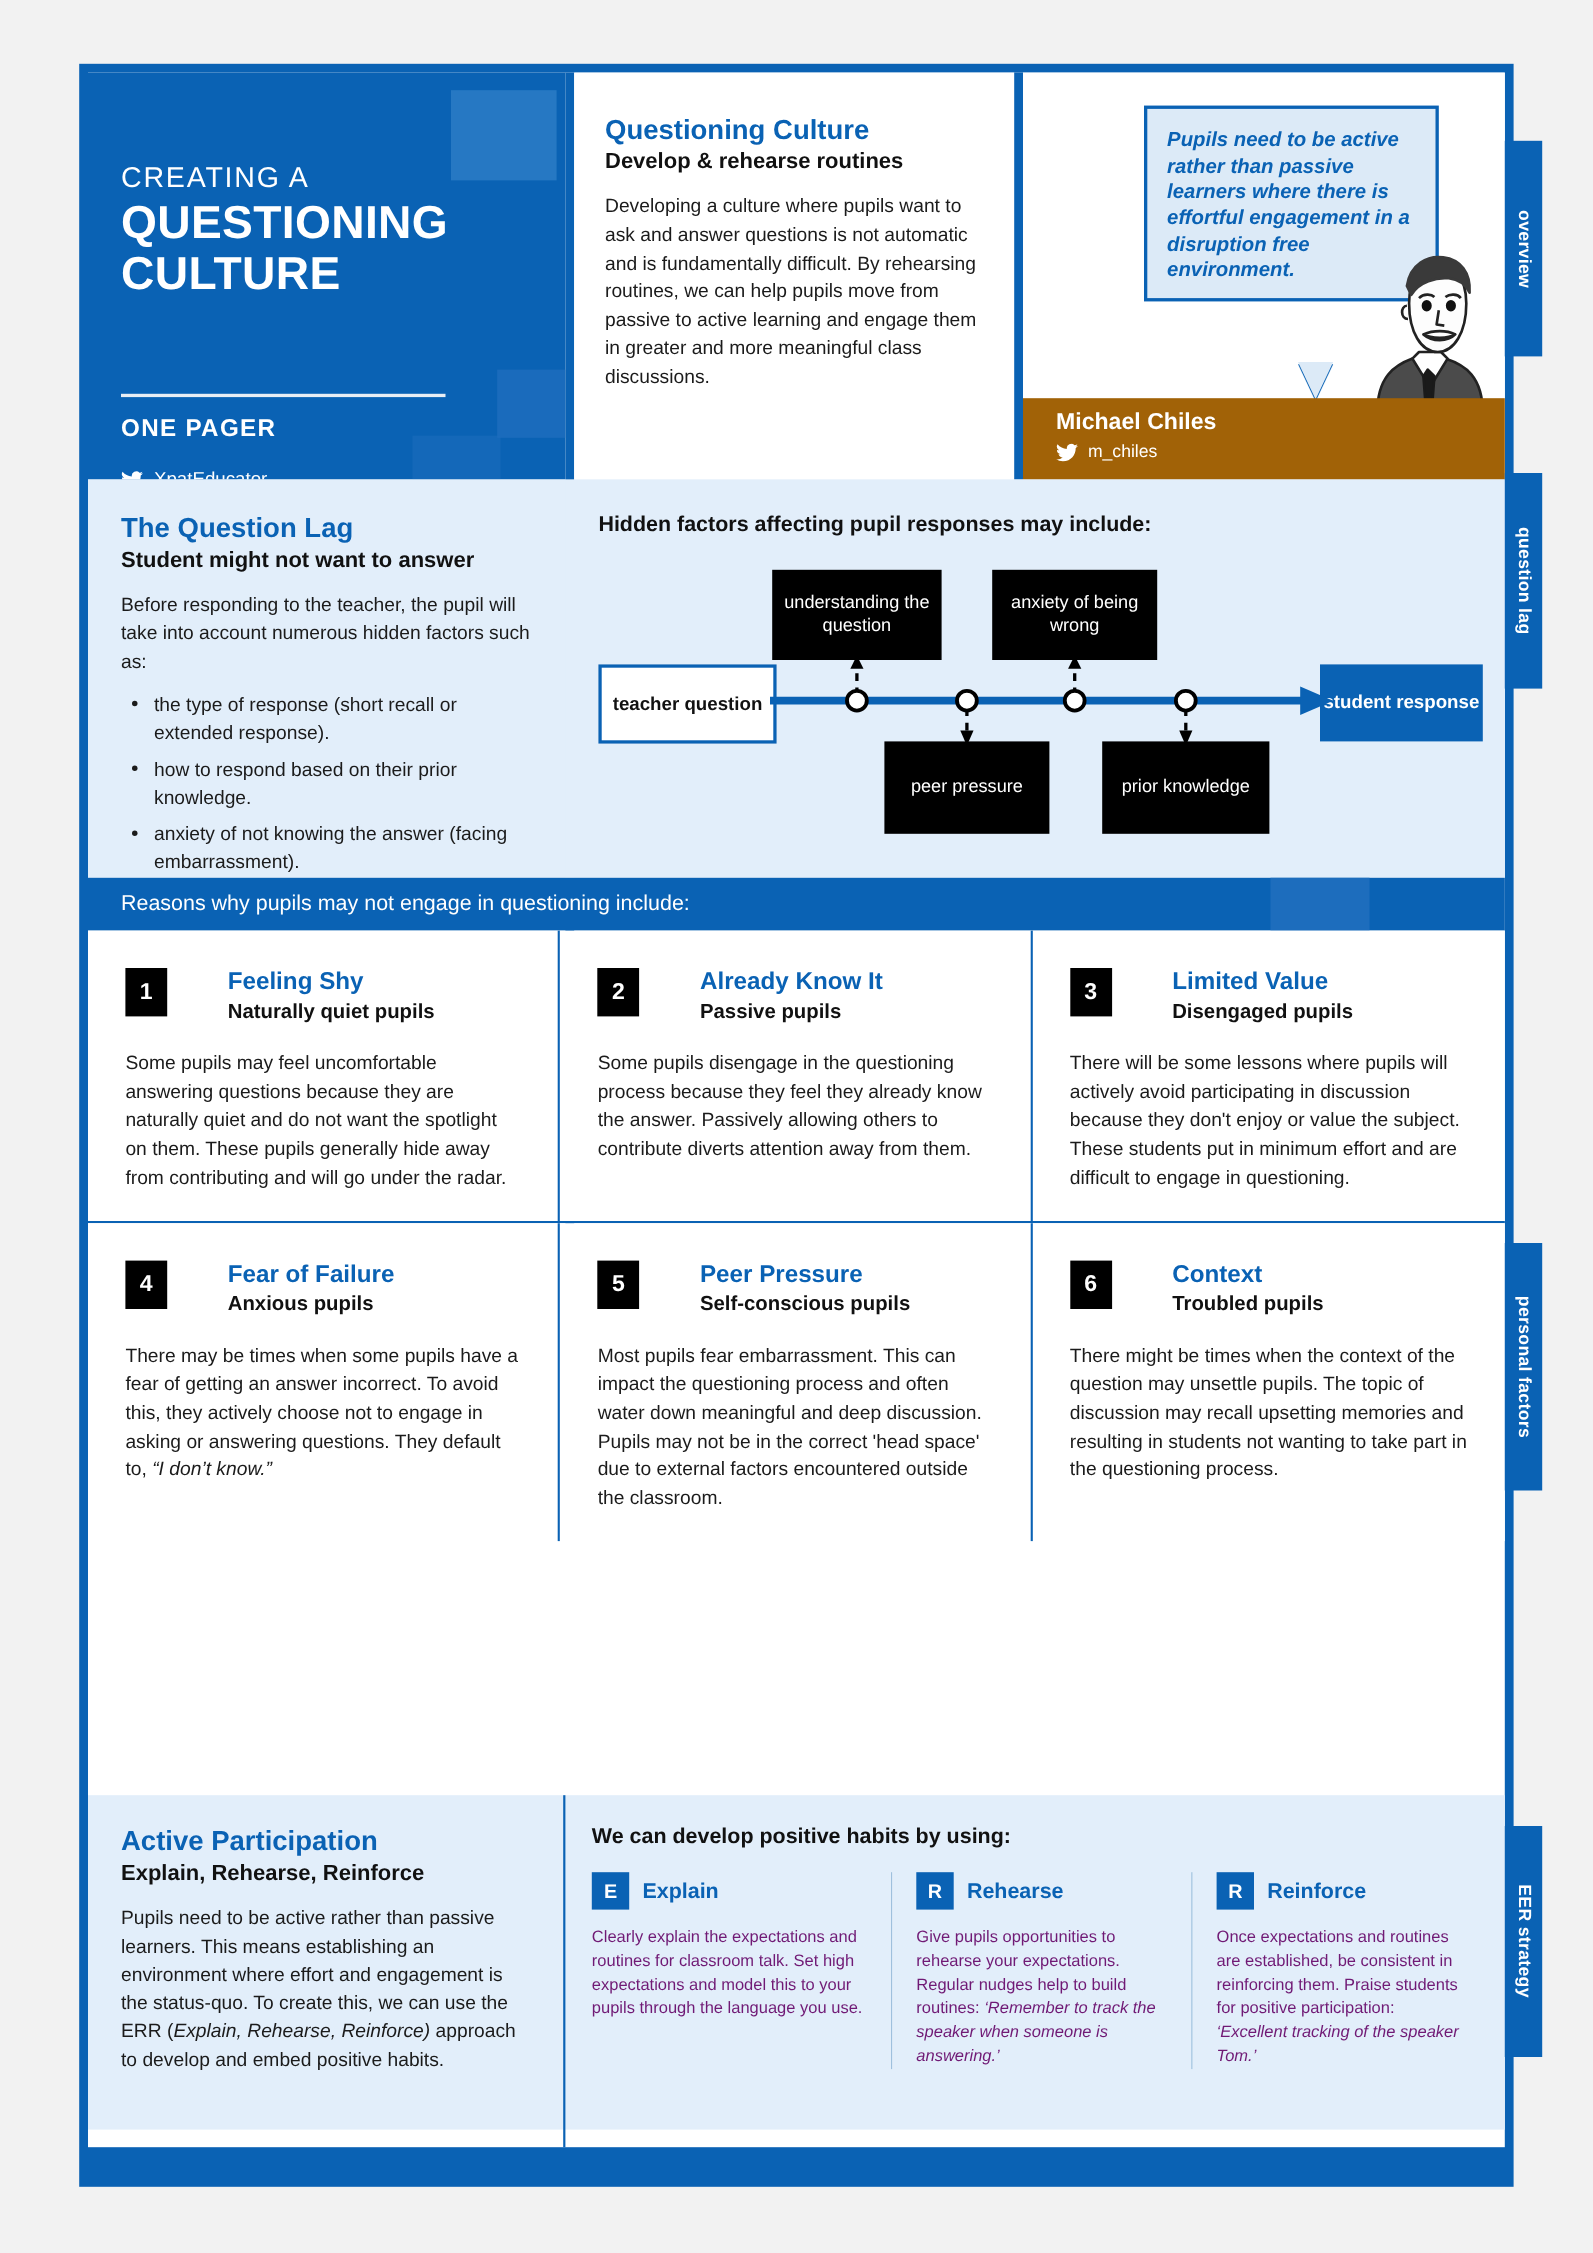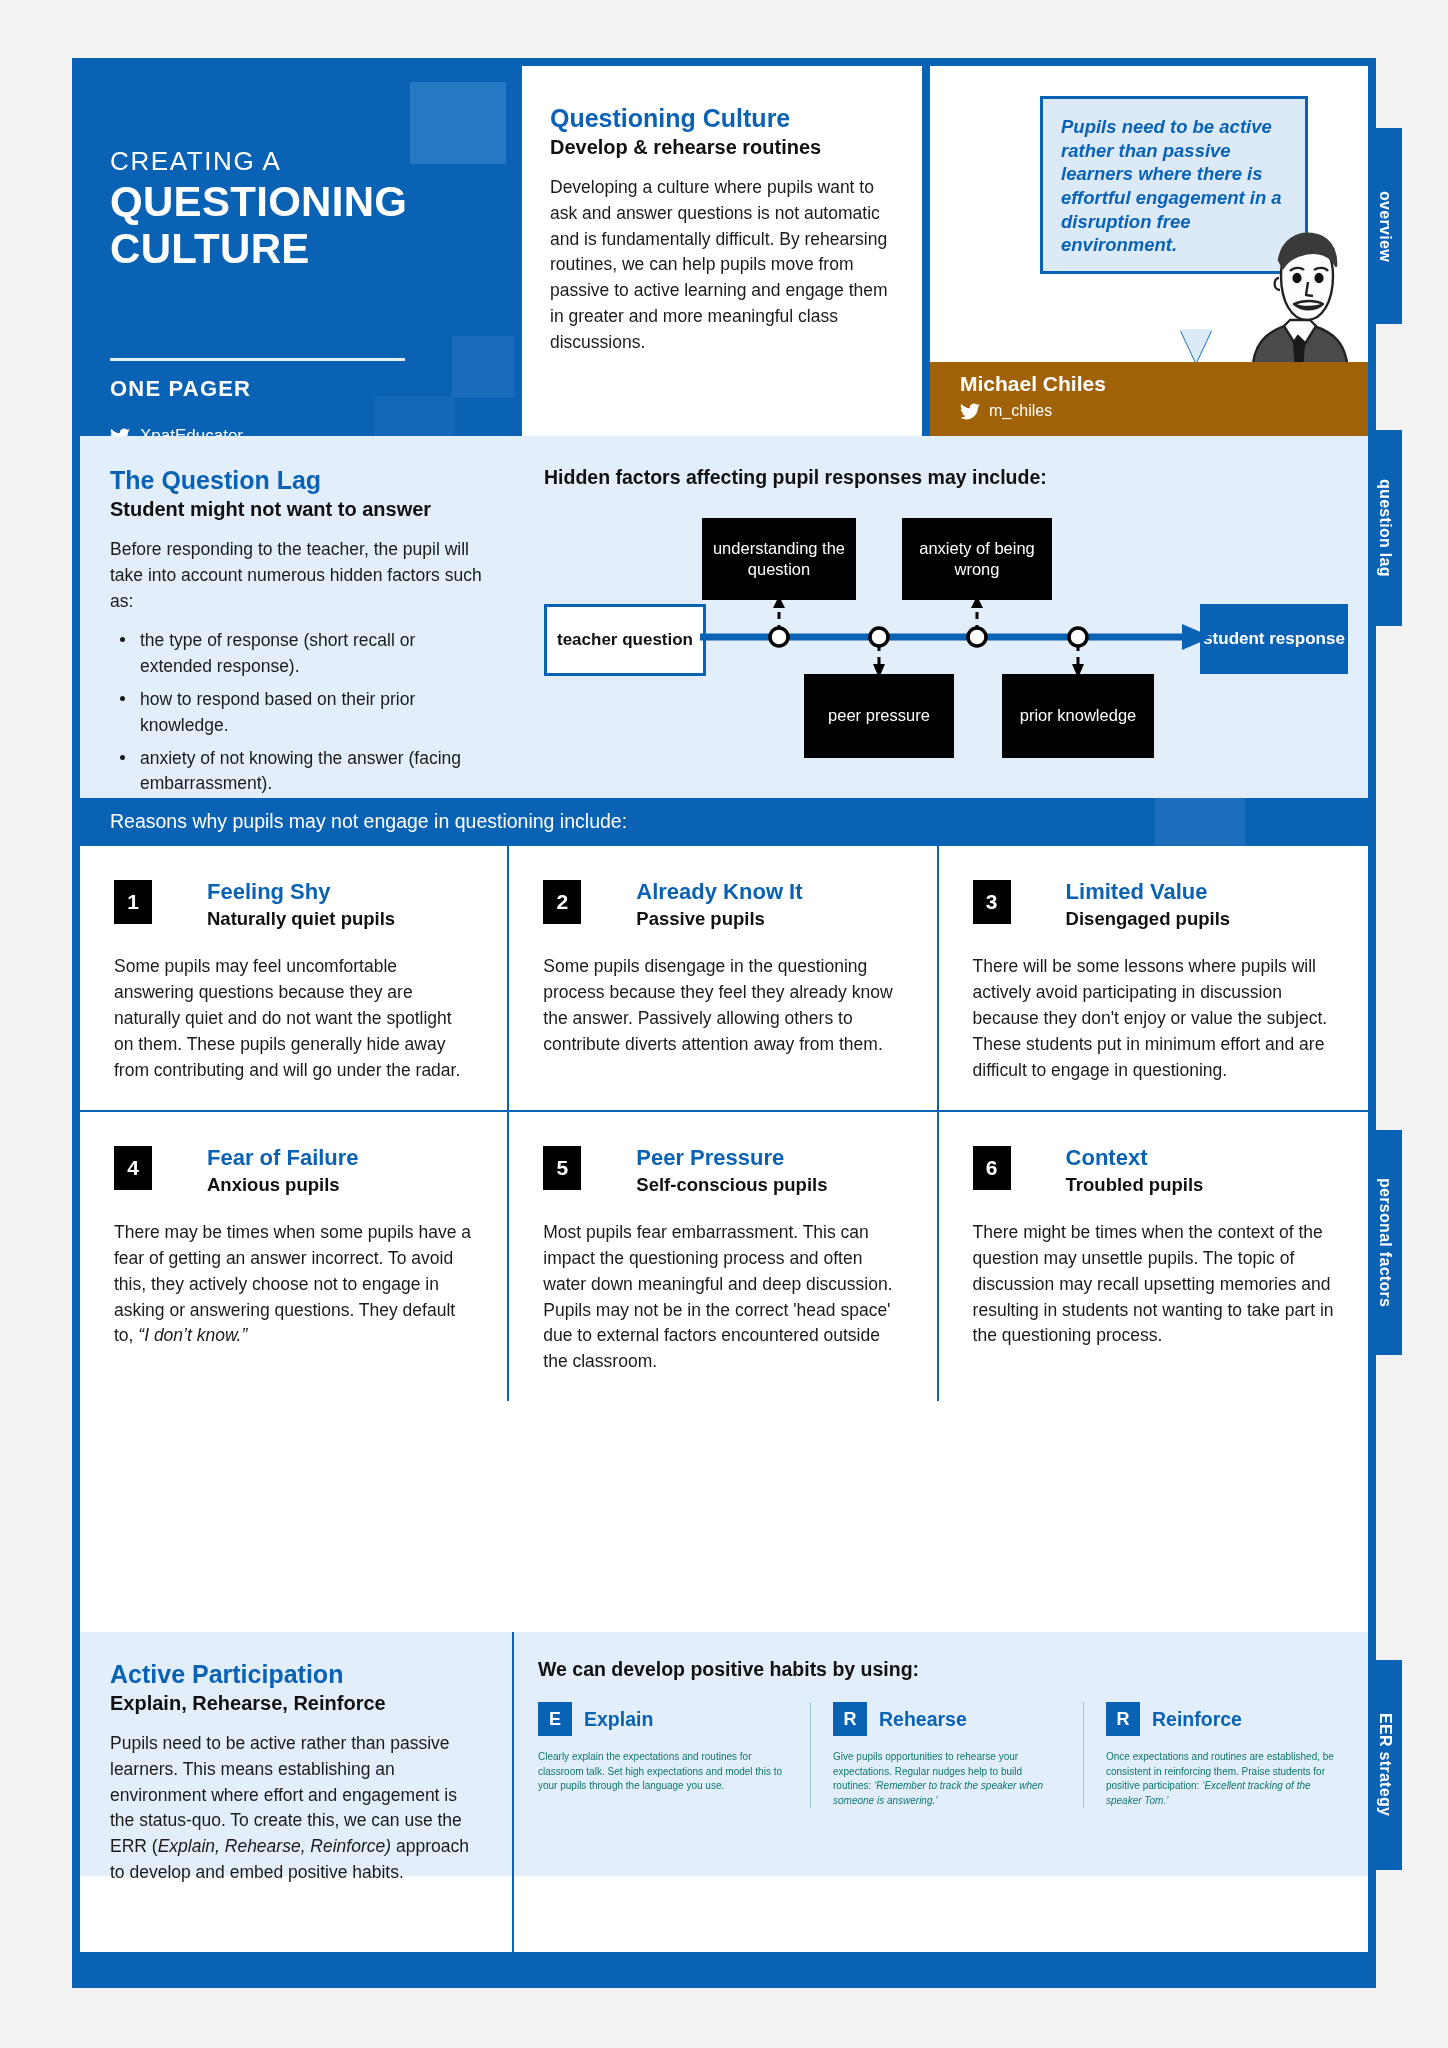--- a/index.html
+++ b/index.html
@@ -68,33 +68,33 @@
   .rowsep{height:2px;background:#0a62b4;width:1288px;}
   .chead{display:flex;align-items:flex-start;gap:14px;}
   .num{width:38px;height:44px;background:#000;color:#fff;font-size:21px;font-weight:bold;display:flex;align-items:center;justify-content:center;flex:none;}
   .ctitles{padding-top:0px;margin-left:41px;}
   .ct-blue{color:#0a62b4;font-size:22px;font-weight:bold;line-height:1.1;}
   .ct-black{color:#111;font-size:18.5px;font-weight:bold;margin-top:4px;}
   .cbody{color:#1b1b1b;font-size:17.5px;line-height:1.48;margin-top:24px;}
   .cbody i{font-style:italic;}
 
   
-  .err{position:absolute;left:0;top:1566px;width:1288px;height:244px;background:#e2eefa;}
+  .err{position:absolute;left:0;top:1566px;width:1288px;height:304px;background:#e2eefa;}
   .err-left{position:absolute;left:0;top:0;width:434px;height:320px;border-right:2px solid #0a62b4;box-sizing:border-box;}
   .err-pad{padding:28px 30px 0 30px;}
   .err-right{position:absolute;left:436px;top:0;width:852px;height:320px;}
   .err-title{position:absolute;left:22px;top:26px;color:#111;font-size:19.5px;font-weight:bold;}
   .errcols{position:absolute;left:22px;top:70px;width:820px;display:flex;}
   .errcol{width:273px;box-sizing:border-box;padding-right:22px;}
   .errcol.sepr{border-right:1px solid #9fc0dd;padding-left:0;}
   .errcol.pl{padding-left:22px;}
   .errhead{display:flex;align-items:center;gap:12px;}
   .badge{width:34px;height:34px;background:#0a62b4;color:#fff;font-size:18px;font-weight:bold;display:flex;align-items:center;justify-content:center;flex:none;}
   .errname{color:#0a62b4;font-size:19.5px;font-weight:bold;}
-  .errbody{color:#0f766e;font-size:10px;line-height:1.45;margin-top:14px;}
+  .errbody{color:#701a75;font-size:15px;line-height:1.45;margin-top:14px;}
   .errbody i{font-style:italic;}
 
   
   .tab{position:absolute;left:1368px;background:#0a62b4;width:34px;color:#fff;font-size:16px;font-weight:bold;
        writing-mode:vertical-rl;text-align:center;display:flex;align-items:center;justify-content:center;letter-spacing:.3px;}
 </style>
 </head>
 <body>
 
 <div class="page">

